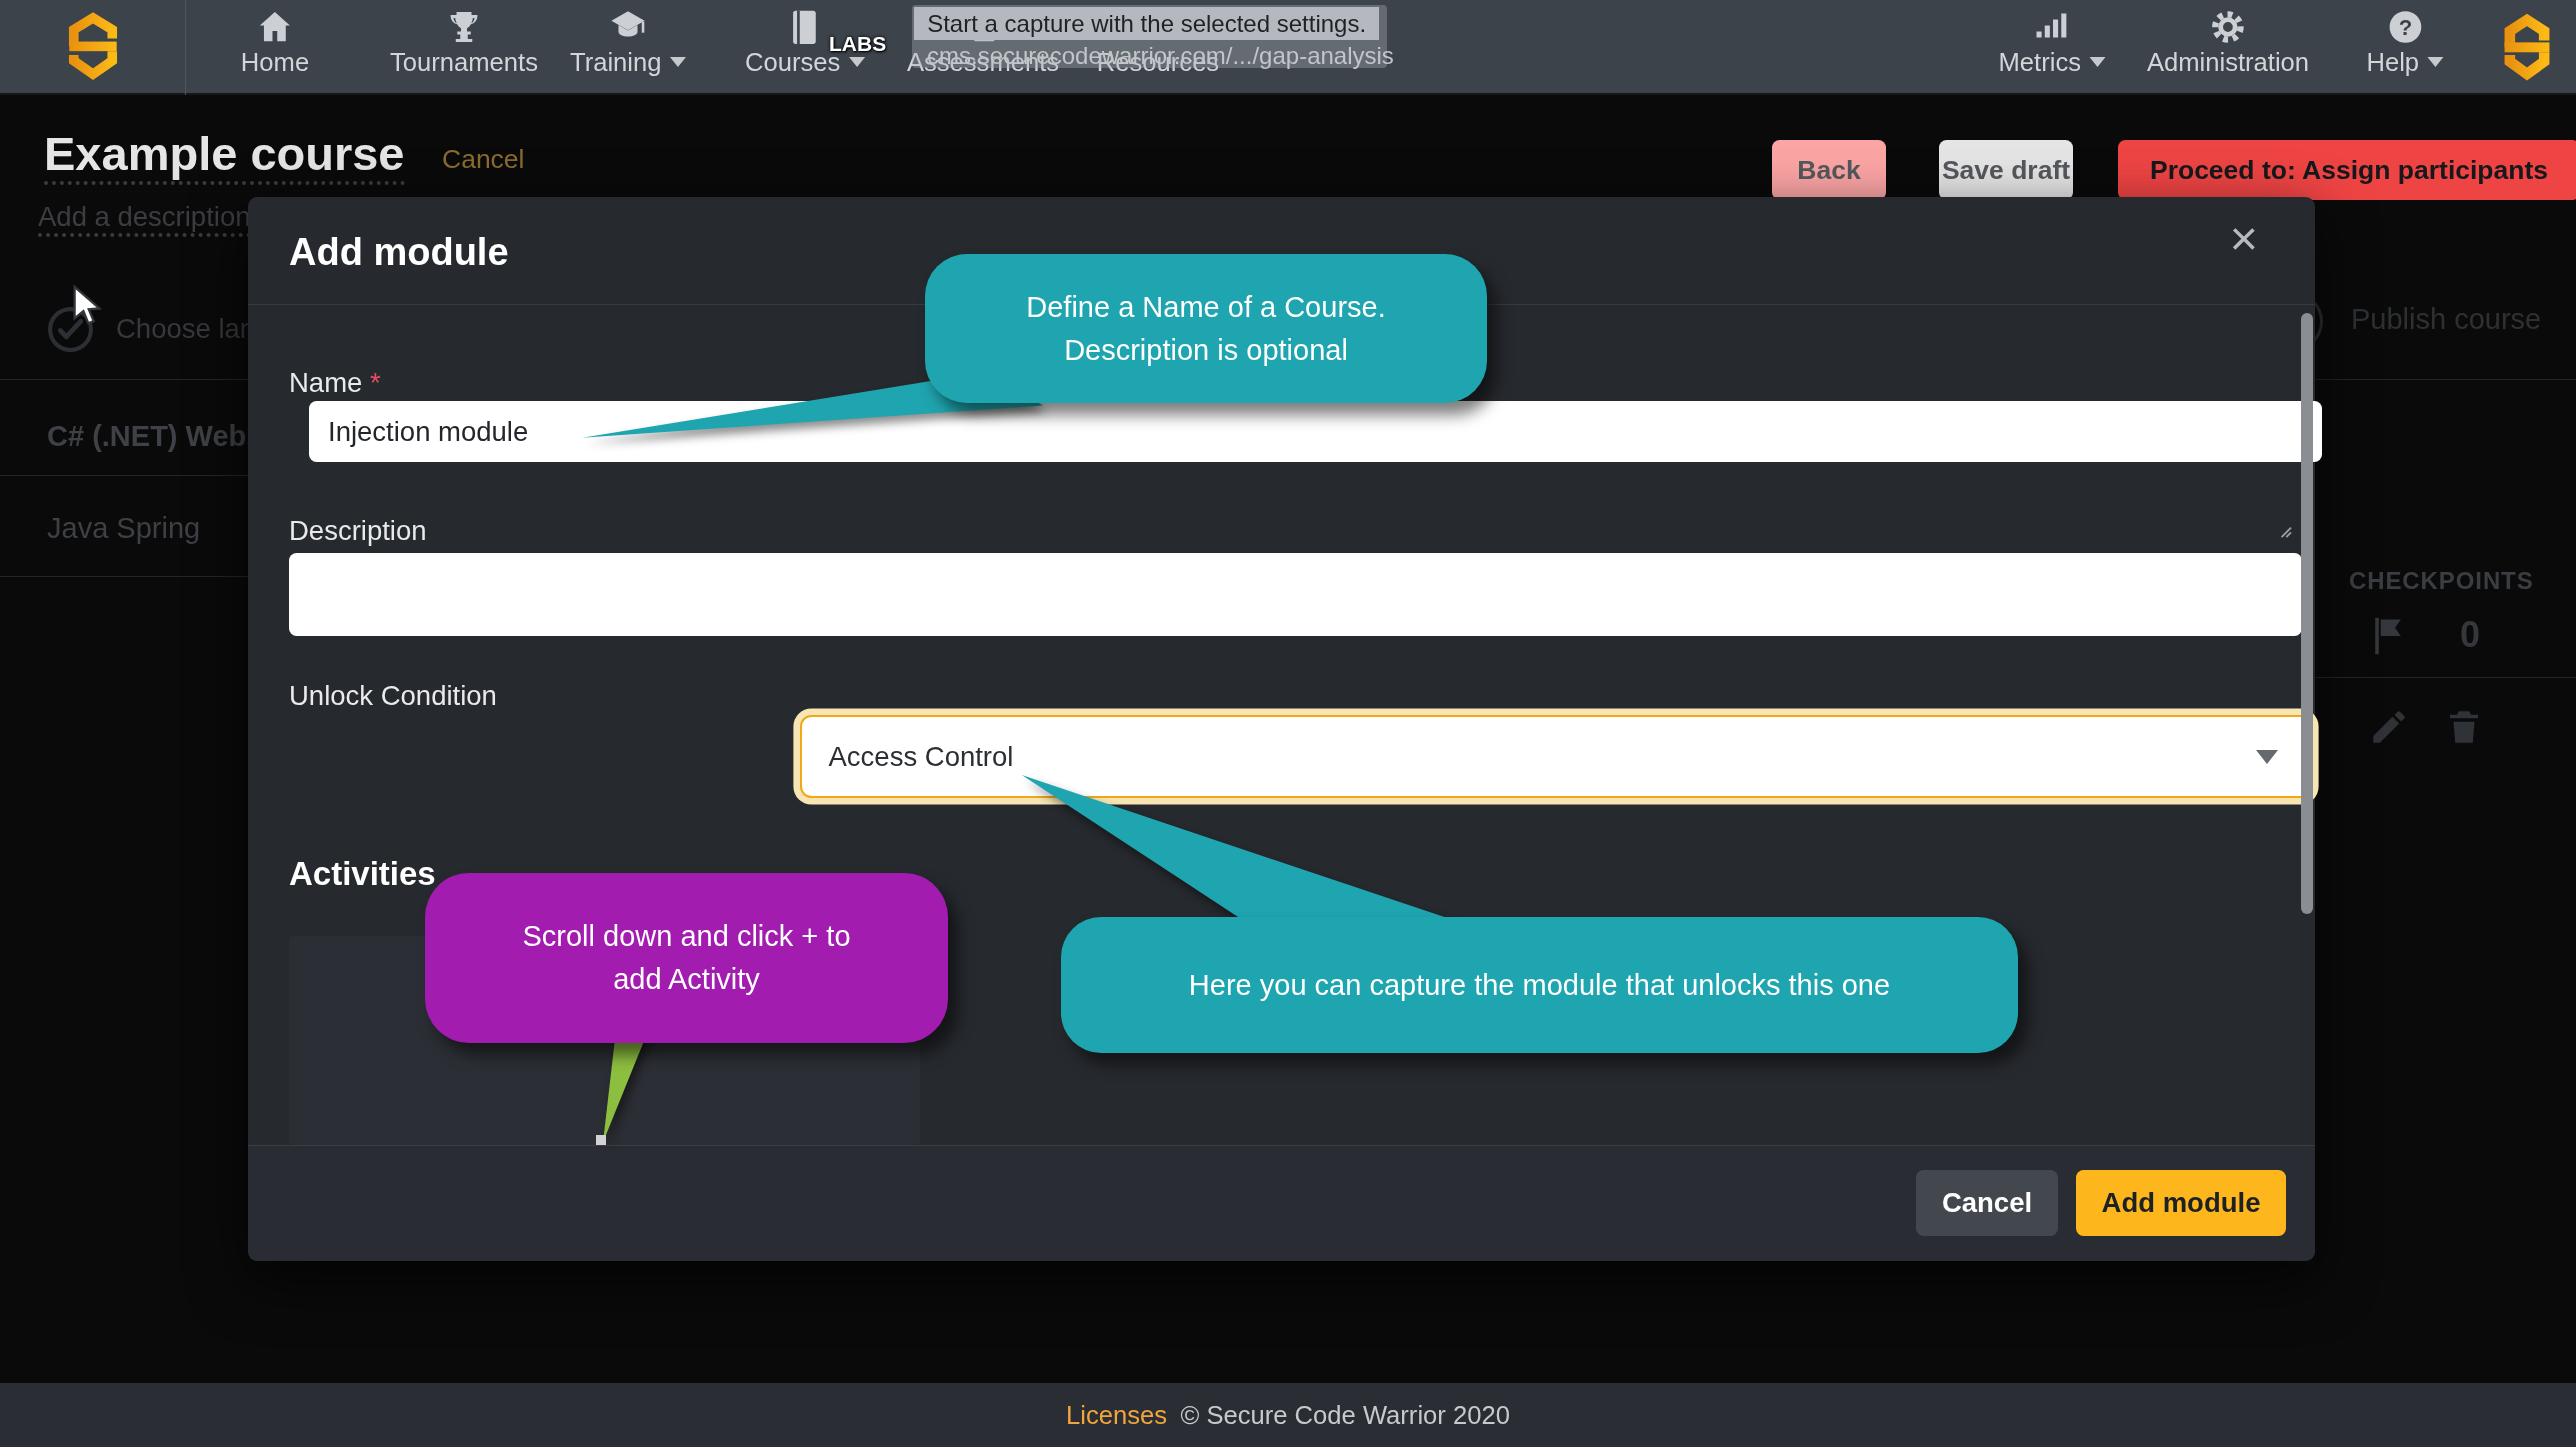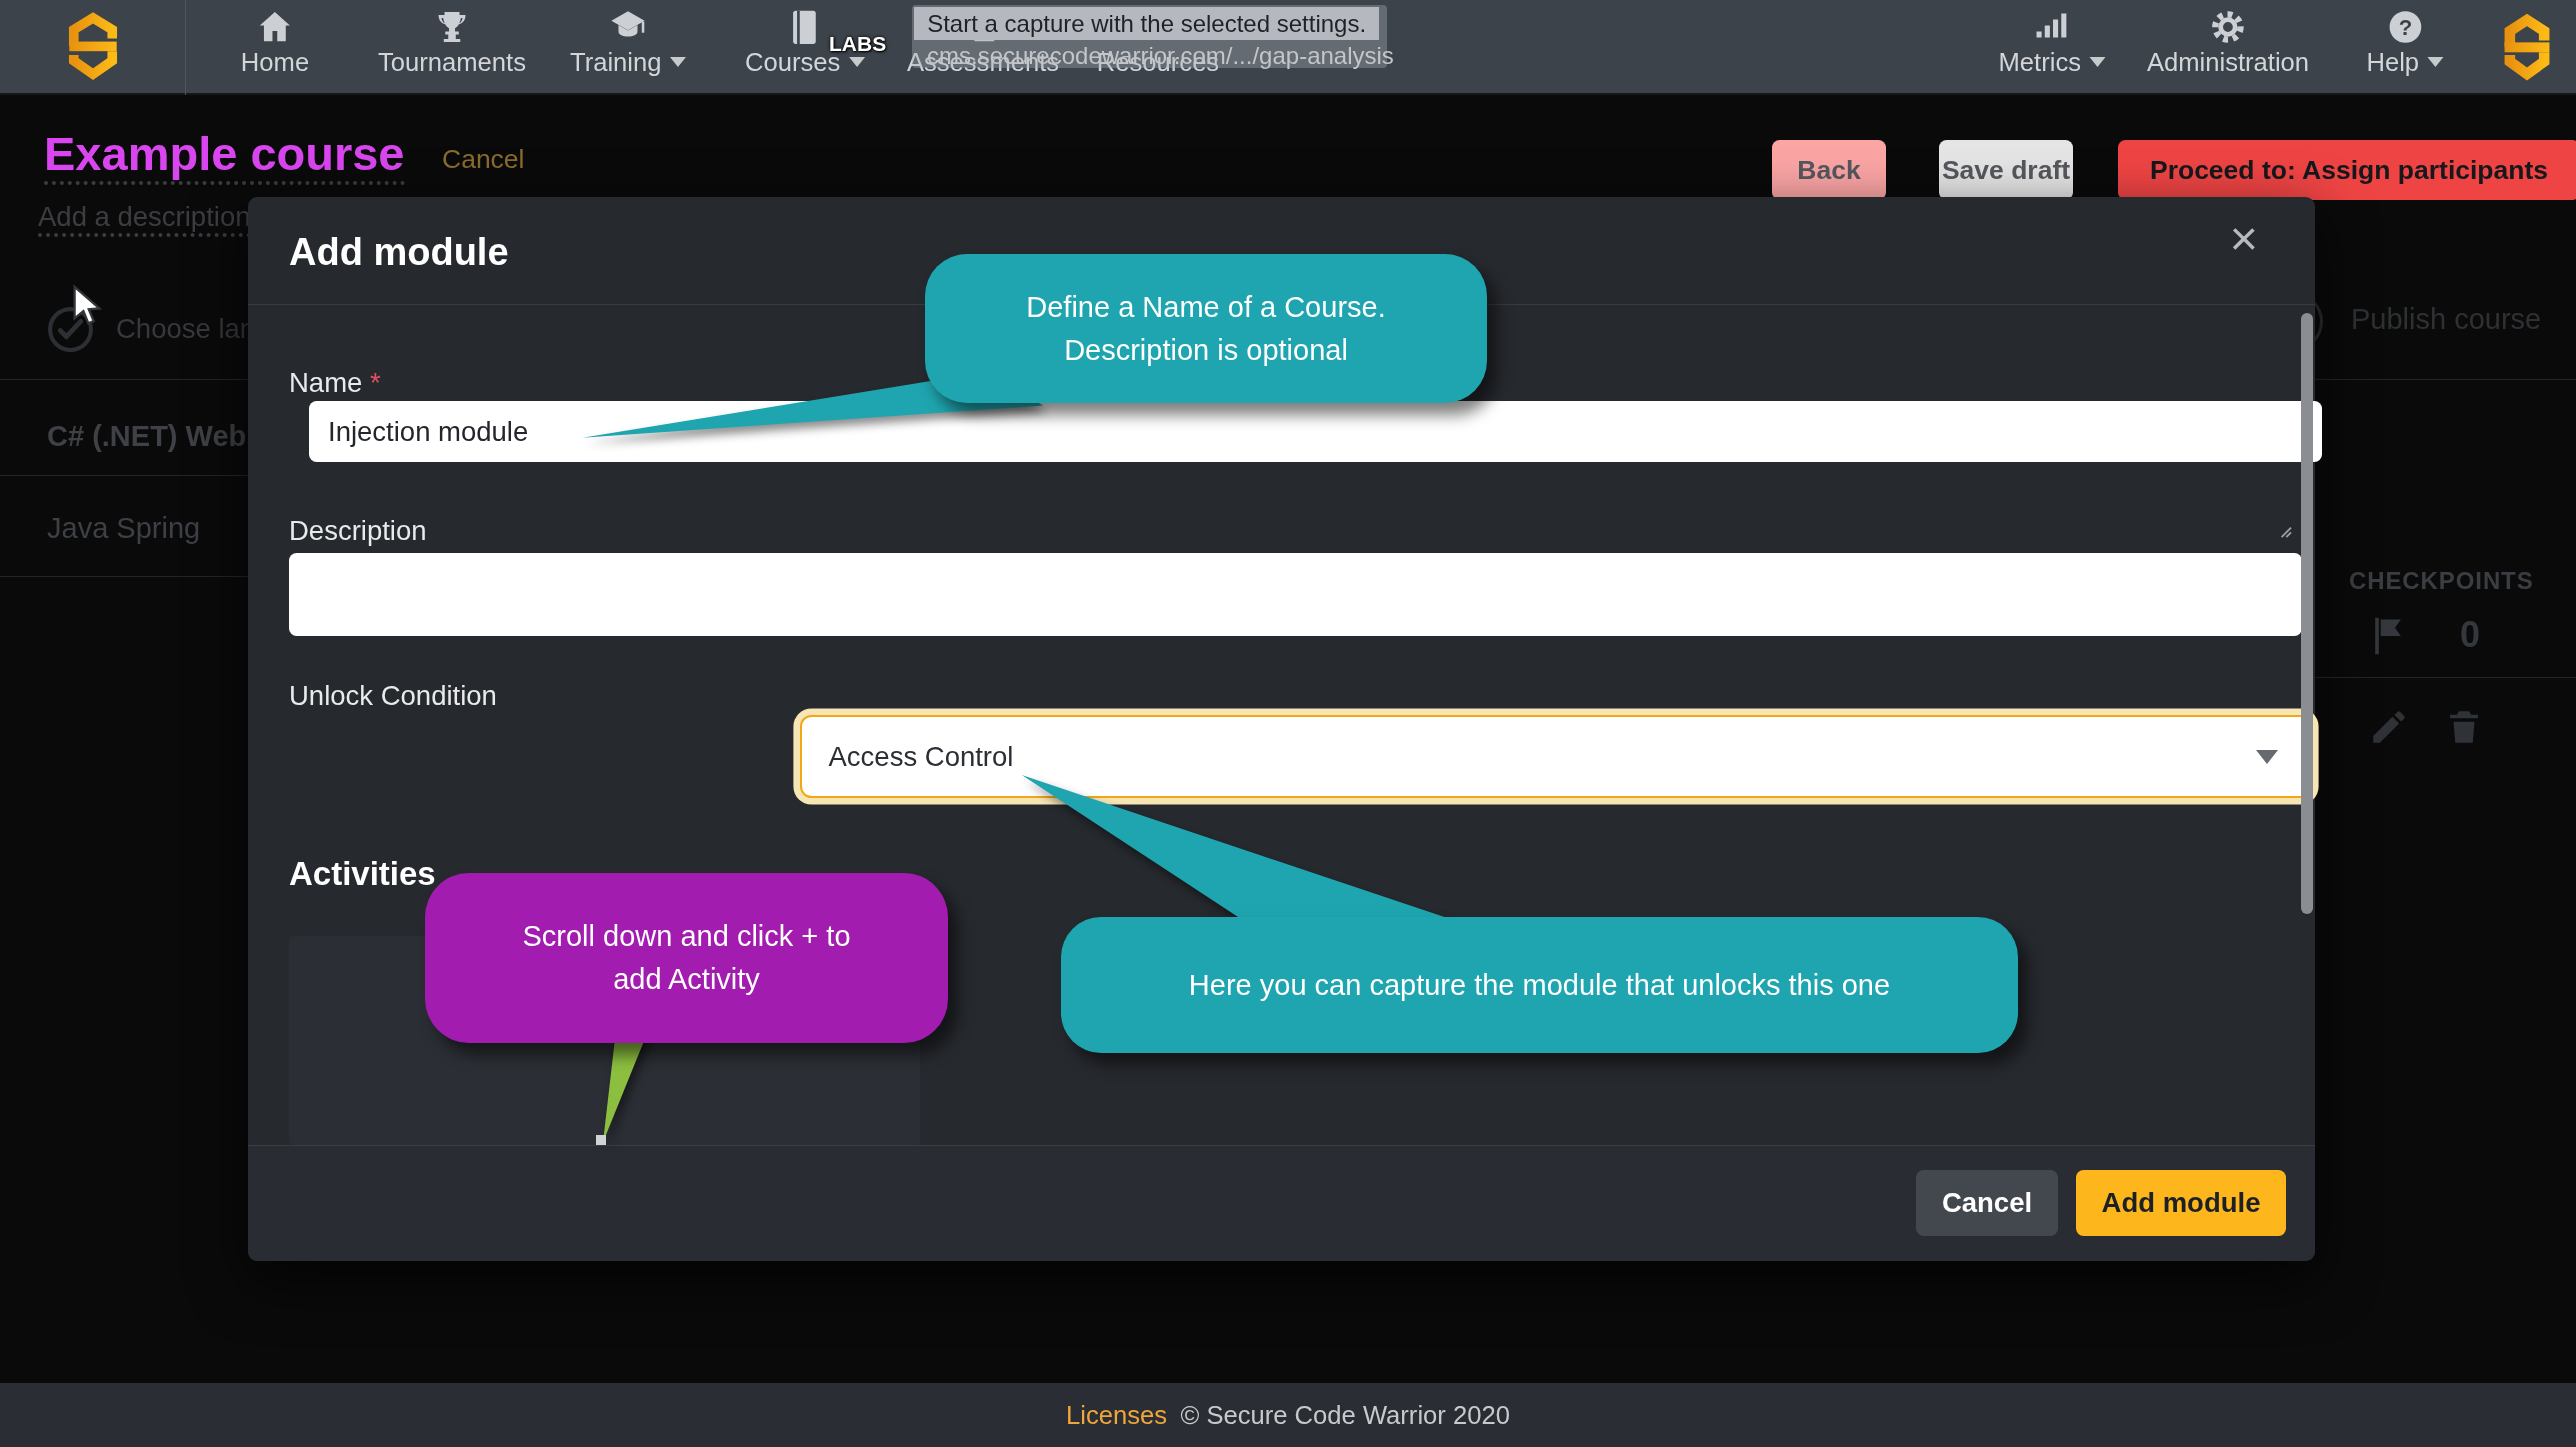--- a/index.html
+++ b/index.html
@@ -19,21 +19,21 @@
   .nav-label { font-size:25.6px; color:#d3d6d9; white-space:nowrap; display:inline-flex; align-items:center; gap:8.5px; }
   .caret-down { width:0; height:0; border-left:8.5px solid transparent; border-right:8.5px solid transparent; border-top:10.4px solid #c7cacd; display:inline-block; }
   .labs-badge { position:absolute; left:829px; top:32px; font-size:21px; font-weight:bold; color:#ffffff; text-shadow:0 0 3.8px #000,0.9px 0.9px 1.9px #000; z-index:6; }
 
   
   .capture-tip { position:absolute; left:912px; top:4.7px; width:475px; height:63px; background:rgba(168,173,180,0.38); border-radius:3.8px; z-index:30; }
   .capture-tip-line1 { position:absolute; left:1.9px; top:2.8px; height:33px; line-height:33px; padding:0 13.3px; background:#b5b9bf; color:#1f2227; font-size:24px; white-space:nowrap; }
   .capture-tip-line2 { position:absolute; left:15px; top:37px; color:#c2c6ca; font-size:24px; white-space:nowrap; }
 
   
-  .bg-title { position:absolute; left:44px; top:126px; font-size:47px; font-weight:bold; color:#d946ef; }
+  .bg-title { position:absolute; left:44px; top:126px; font-size:47px; font-weight:bold; color:#e5e5e5; }
   .dotted-u { border-bottom:4.7px dotted #3a3c3f; }
   .bg-cancel { position:absolute; left:442px; top:144px; font-size:26.5px; color:#8a6c2c; cursor:pointer; }
   .bg-desc { position:absolute; left:38px; top:201px; font-size:27.5px; color:#3b3d40; }
   .bg-btn { position:absolute; top:140px; height:60px; border-radius:7.6px; font-size:26.5px; font-weight:bold; display:flex; align-items:center; justify-content:center; }
   .divider-h { position:absolute; height:0.9px; background:#232529; }
   .bg-row-text { position:absolute; font-size:29px; color:#3e4145; }
   .step-circle { position:absolute; border:3.8px solid #2c2f34; border-radius:50%; display:flex; align-items:center; justify-content:center; color:#303338; }
 
   
   .modal { position:absolute; left:248px; top:197px; width:2067px; height:1064px; background:#26292e; border-radius:9.5px; z-index:10; box-shadow:0 19px 57px rgba(0,0,0,0.7); }
@@ -135,21 +135,21 @@
   </div>
 
   <div class="nav-item" style="left:275px;">
     <span class="nav-ic"><svg width="38" height="38" viewBox="0 0 24 24" fill="#ccd0d4">
           <path d="M12 2.5 2.5 11h2.6v10h5.4v-6.4h3v6.4h5.4V11h2.6z"></path>
         </svg></span>
     <span class="nav-label">
         <span>Home</span>
       </span>
   </div>
-  <div class="nav-item" style="left:452px;">
+  <div class="nav-item" style="left:464px;">
     <span class="nav-ic"><svg width="36" height="38" viewBox="0 0 24 24" fill="#ccd0d4">
           <path d="M7 2h10v2h4c0 3.4-1.9 5.6-4.4 6.2-.7 1.3-1.7 2.2-2.6 2.6V15h2.5v2h-2v3h3v2H6.5v-2h3v-3h-2v-2H10v-2.2c-.9-.4-1.9-1.3-2.6-2.6C4.9 9.6 3 7.4 3 4h4V2zm-2 4c.2 1.6 1 2.9 2.2 3.5C6.6 8.4 6.2 7.2 6.1 6H5zm14 0h-1.1c-.1 1.2-.5 2.4-1.1 3.5C18 8.9 18.8 7.6 19 6z"></path>
         </svg></span>
     <span class="nav-label">
         <span>Tournaments</span>
       </span>
   </div>
   <div class="nav-item" style="left:628px;">
     <span class="nav-ic"><svg width="42" height="38" viewBox="0 0 24 24" fill="#ccd0d4">
           <path d="M12 2 1.5 8 12 14 22.5 8z"></path>

